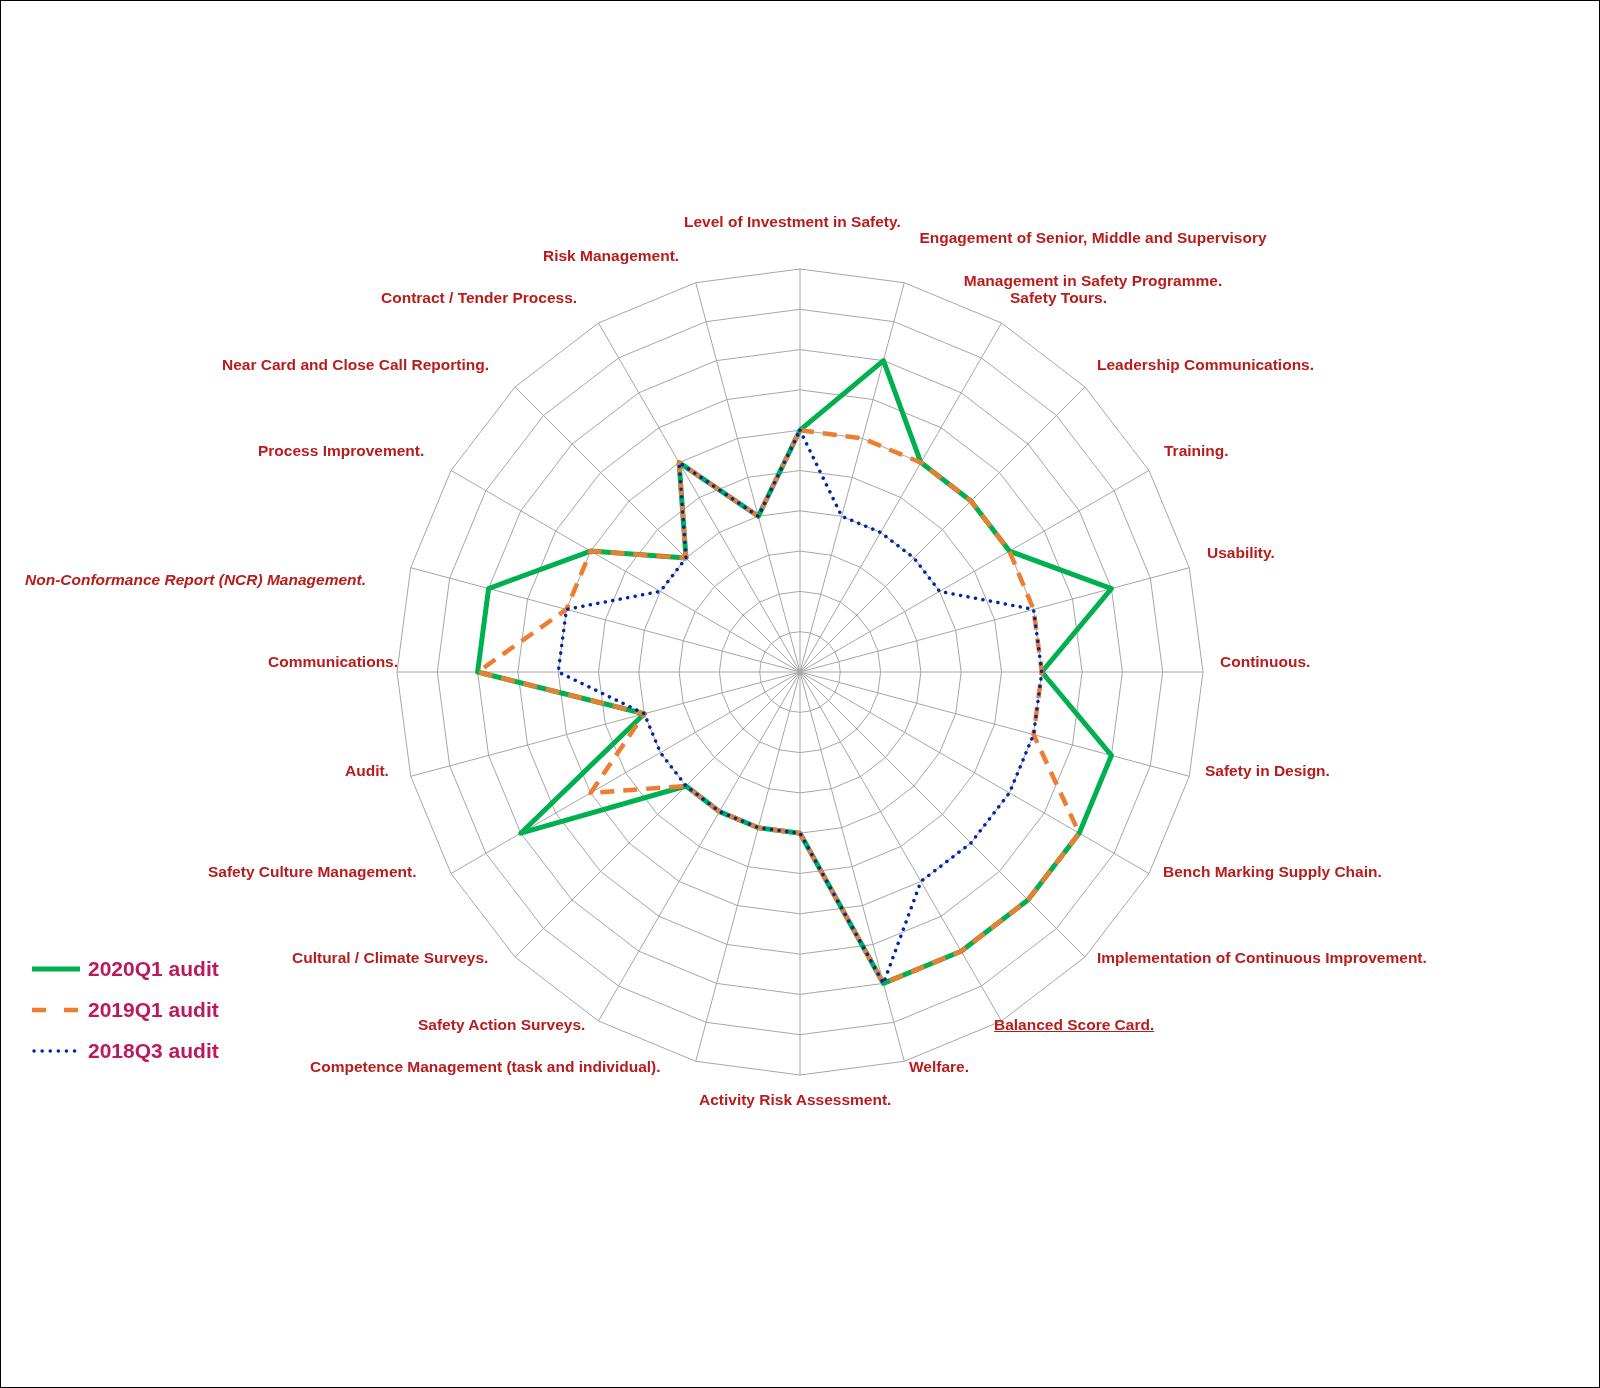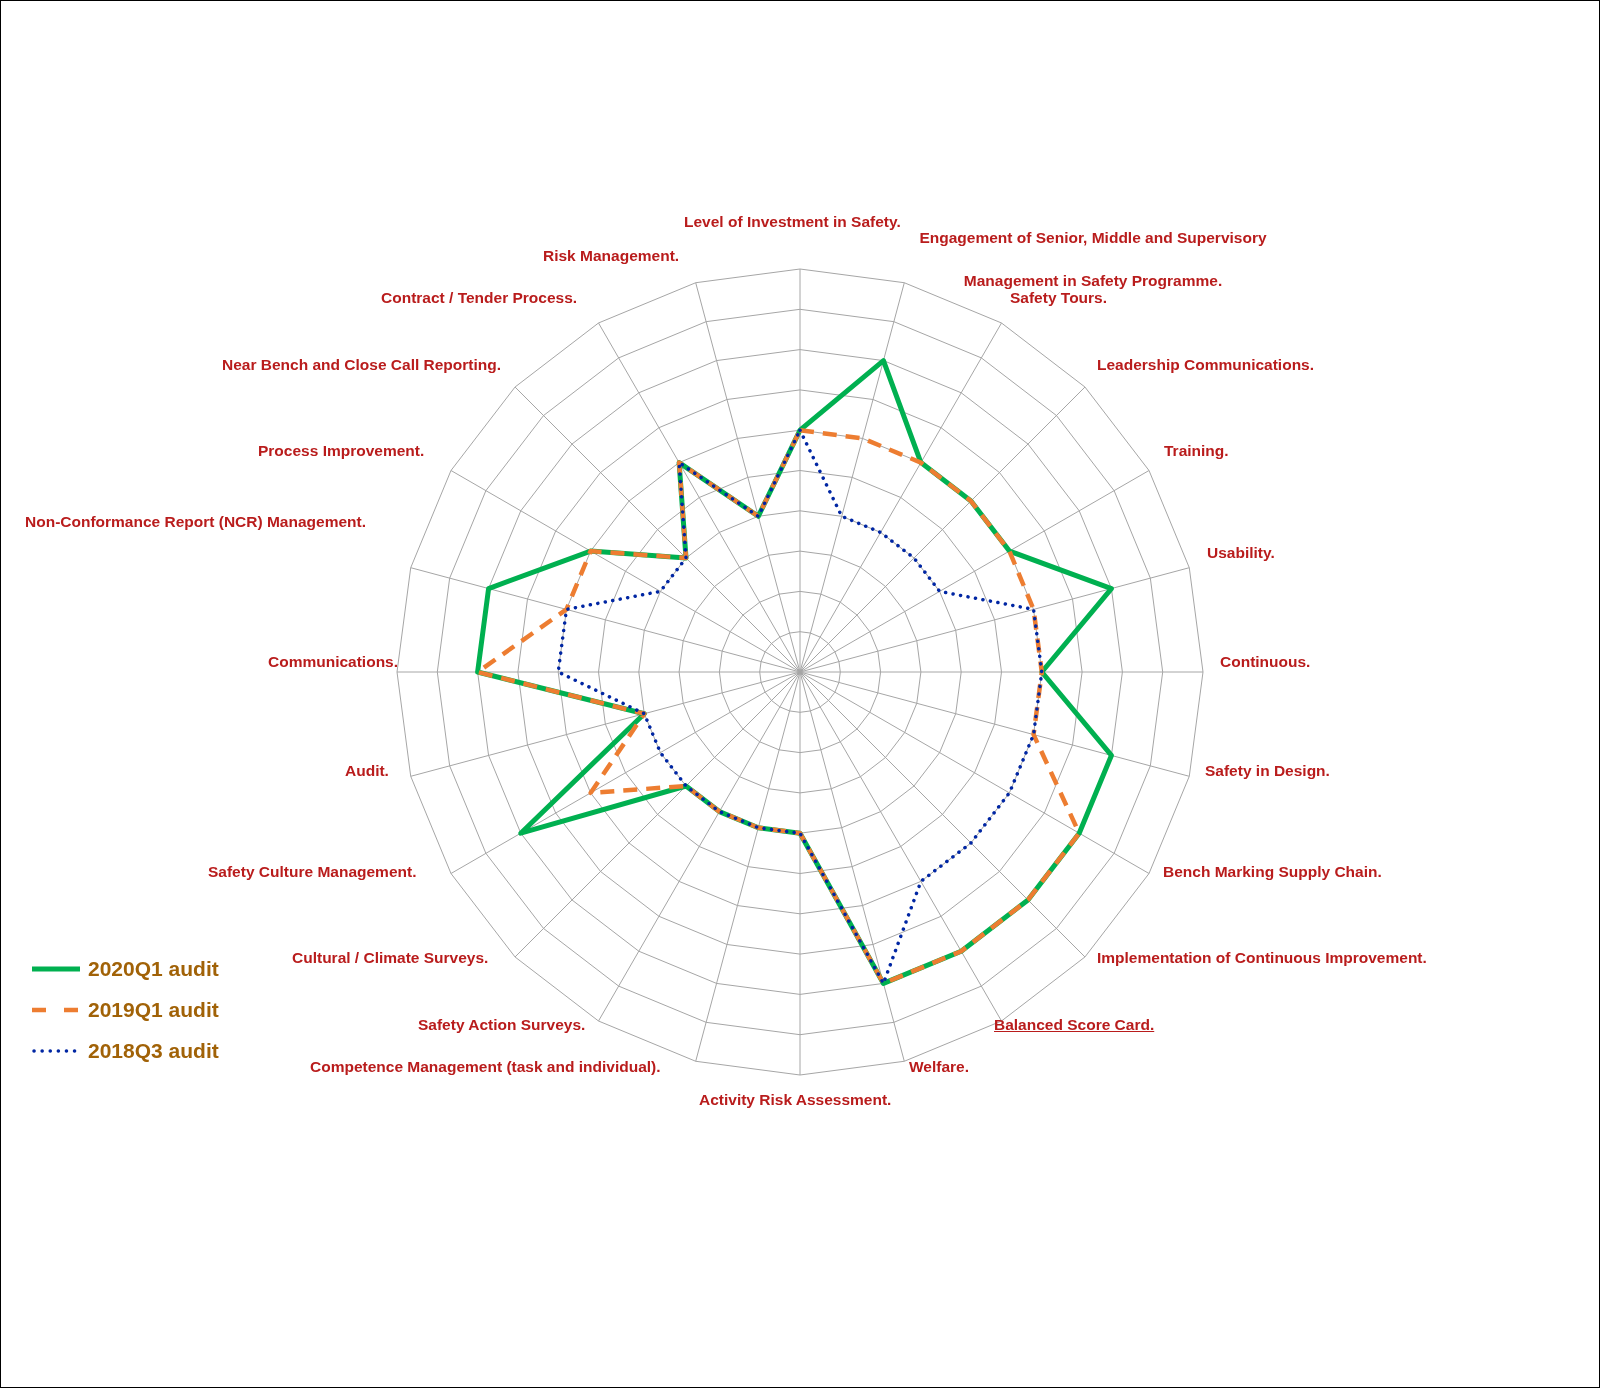--- a/index.html
+++ b/index.html
@@ -3,21 +3,21 @@
 <meta charset="utf-8">
 <style>
   html, body { margin: 0; padding: 0; background: #ffffff; }
   body { width: 1600px; height: 1388px; position: relative; overflow: hidden; }
   .frame { position: absolute; left: 0; top: 0; width: 1598px; height: 1386px; border: 1px solid #000; box-sizing: content-box; }
   svg#radar { position: absolute; left: 0; top: 0; }
   .axis-label { position: absolute; font-family: "Liberation Sans", "DejaVu Sans", sans-serif; font-weight: bold; font-size: 15.5px; color: #b91c1c; white-space: nowrap; line-height: 18px; }
   .legend { position: absolute; left: 32px; top: 948px; }
   .legend-item { display: flex; align-items: center; height: 41px; }
   .legend-swatch { width: 50px; height: 8px; margin-right: 6px; }
-  .legend-label { font-family: "Liberation Sans", "DejaVu Sans", sans-serif; font-weight: bold; font-size: 21px; color: #a16207; }
+  .legend-label { font-family: "Liberation Sans", "DejaVu Sans", sans-serif; font-weight: bold; font-size: 21px; color: #be185d; }
 </style>
 </head>
 <body>
 
 <div class="frame"></div>
 
 <svg id="radar" width="1600" height="1388">
   <g id="grid">
       <polygon points="800,631.7 810.4304075176316,633.0731892005506 820.15,637.0991762274871 828.4964032818178,643.5035967181822 834.9008237725129,651.85 838.9268107994494,661.5695924823684 840.3,672 838.9268107994494,682.4304075176316 834.9008237725129,692.15 828.4964032818178,700.4964032818178 820.15,706.9008237725129 810.4304075176316,710.9268107994494 800,712.3 789.5695924823684,710.9268107994494 779.85,706.9008237725129 771.5035967181822,700.4964032818178 765.0991762274871,692.15 761.0731892005506,682.4304075176316 759.7,672 761.0731892005506,661.5695924823684 765.0991762274871,651.85 771.5035967181822,643.5035967181822 779.85,637.0991762274871 789.5695924823684,633.0731892005506" fill="none" stroke="#a6a6a6" stroke-width="1"></polygon>
       <polygon points="800,591.4 820.8608150352632,594.1463784011011 840.3,602.1983524549743 856.9928065636358,615.0071934363642 869.8016475450257,631.7 877.8536215988989,651.1391849647368 880.6,672 877.8536215988989,692.8608150352632 869.8016475450257,712.3 856.9928065636358,728.9928065636358 840.3,741.8016475450257 820.8608150352632,749.8536215988989 800,752.6 779.1391849647368,749.8536215988989 759.7,741.8016475450257 743.0071934363643,728.9928065636358 730.1983524549743,712.3000000000001 722.1463784011011,692.8608150352632 719.4,672 722.1463784011011,651.1391849647368 730.1983524549743,631.7 743.0071934363642,615.0071934363643 759.6999999999999,602.1983524549743 779.1391849647367,594.1463784011011" fill="none" stroke="#a6a6a6" stroke-width="1"></polygon>
@@ -75,23 +75,23 @@
     <div class="axis-label" style="left: 1097px; top: 949px;">Implementation of Continuous Improvement.</div>
     <div class="axis-label" style="left: 994px; top: 1016px; text-decoration: underline;">Balanced Score Card.</div>
     <div class="axis-label" style="left: 909px; top: 1058px;">Welfare.</div>
     <div class="axis-label" style="left: 699px; top: 1091px; text-align: center;">Activity Risk Assessment.</div>
     <div class="axis-label" style="left: 310px; top: 1058px;">Competence Management (task and individual).</div>
     <div class="axis-label" style="left: 418px; top: 1016px;">Safety Action Surveys.</div>
     <div class="axis-label" style="left: 292px; top: 949px;">Cultural / Climate Surveys.</div>
     <div class="axis-label" style="left: 208px; top: 863px;">Safety Culture Management.</div>
     <div class="axis-label" style="left: 345px; top: 762px;">Audit.</div>
     <div class="axis-label" style="left: 268px; top: 653px;">Communications.</div>
-    <div class="axis-label" style="left: 25px; top: 513px;">Non-Conformance Report (NCR) Management.</div>
+    <div class="axis-label" style="left: 25px; top: 571px; font-style: italic;">Non-Conformance Report (NCR) Management.</div>
     <div class="axis-label" style="left: 258px; top: 442px;">Process Improvement.</div>
-    <div class="axis-label" style="left: 222px; top: 356px;">Near Bench and Close Call Reporting.</div>
+    <div class="axis-label" style="left: 222px; top: 356px;">Near Card and Close Call Reporting.</div>
     <div class="axis-label" style="left: 381px; top: 289px;">Contract / Tender Process.</div>
     <div class="axis-label" style="left: 543px; top: 247px;">Risk Management.</div>
   </div>
 
 <div class="legend">
   <div class="legend-item">
     <svg class="legend-swatch" width="50" height="8">
         <line x1="0" y1="4" x2="48" y2="4" stroke="#00b050" stroke-width="5"></line>
       </svg>
     <span class="legend-label">2020Q1 audit</span>

